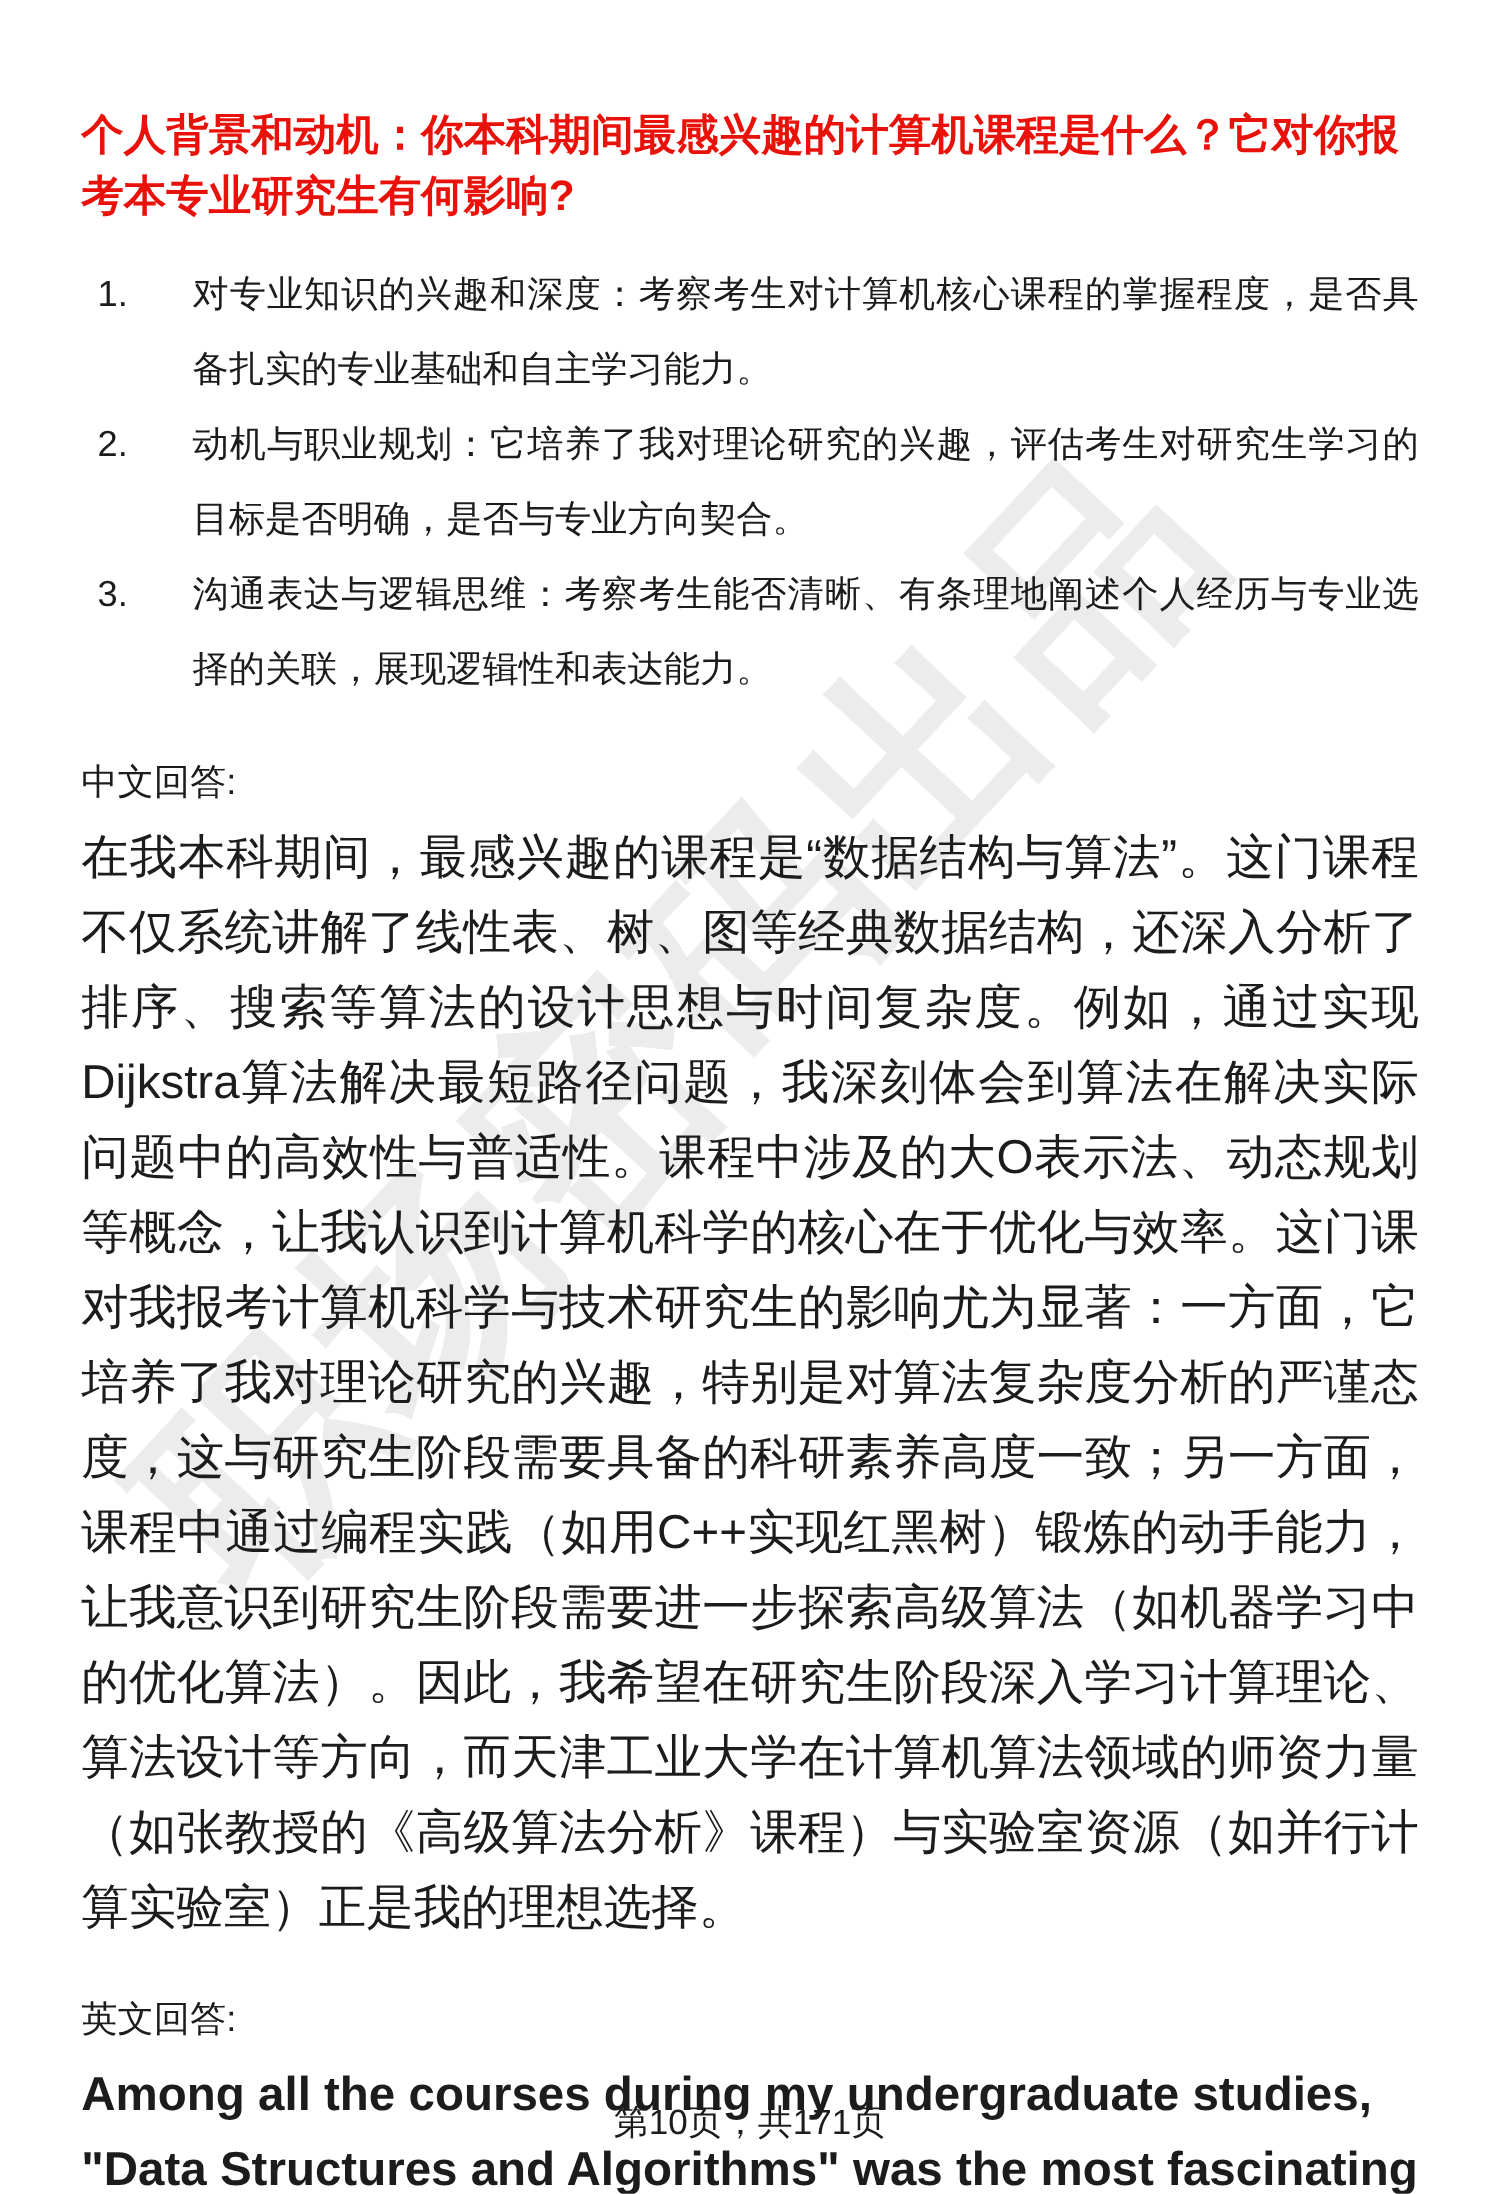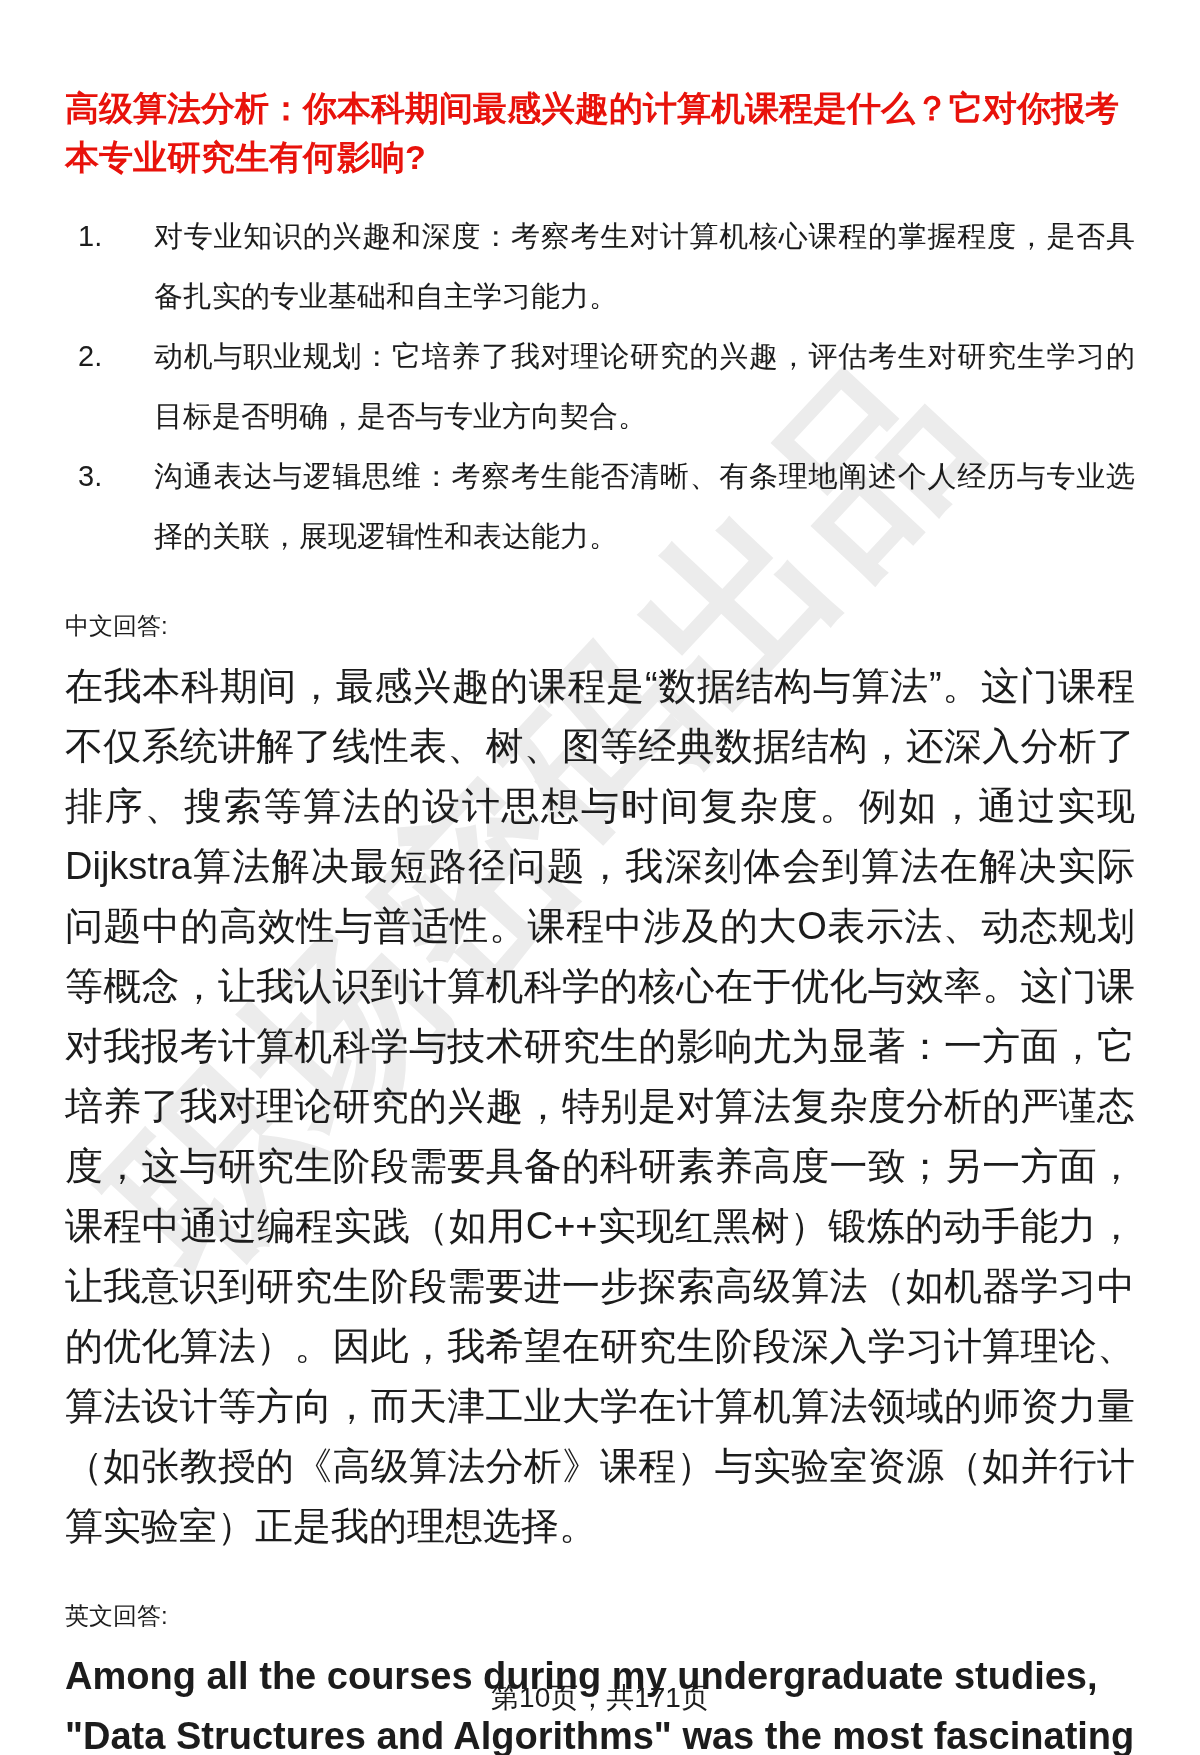--- a/index.html
+++ b/index.html
@@ -63,21 +63,21 @@
     padding-left: 13px;
     box-sizing: border-box;
   }
   .point-text {
     flex: 1;
     text-align: justify;
     text-justify: inter-ideograph;
     margin-left: 39px;
   }
   .answer-label {
-    font-size: 24px;
+    font-size: 29px;
     line-height: 60px;
     color: #1c1c1c;
     margin: 30px 0 0 0;
   }
   .answer-text {
     font-size: 38px;
     line-height: 60px;
     color: #1c1c1c;
     text-align: justify;
     text-justify: inter-ideograph;
@@ -98,21 +98,21 @@
     z-index: 1;
   }
 </style>
 </head>
 <body>
 
 <div class="watermark">职场密码出品</div>
 
 <div class="page-content">
 
-  <h1 class="doc-title">高级算法分析：你本科期间最感兴趣的计算机课程是什么？它对你报考本专业研究生有何影响?</h1>
+  <h1 class="doc-title">个人背景和动机：你本科期间最感兴趣的计算机课程是什么？它对你报考本专业研究生有何影响?</h1>
 
 
   <div class="points">
     <div class="point-row">
       <span class="point-num">1.</span>
       <div class="point-text">对专业知识的兴趣和深度：考察考生对计算机核心课程的掌握程度，是否具备扎实的专业基础和自主学习能力。</div>
     </div>
     <div class="point-row">
       <span class="point-num">2.</span>
       <div class="point-text">动机与职业规划：它培养了我对理论研究的兴趣，评估考生对研究生学习的目标是否明确，是否与专业方向契合。</div>

